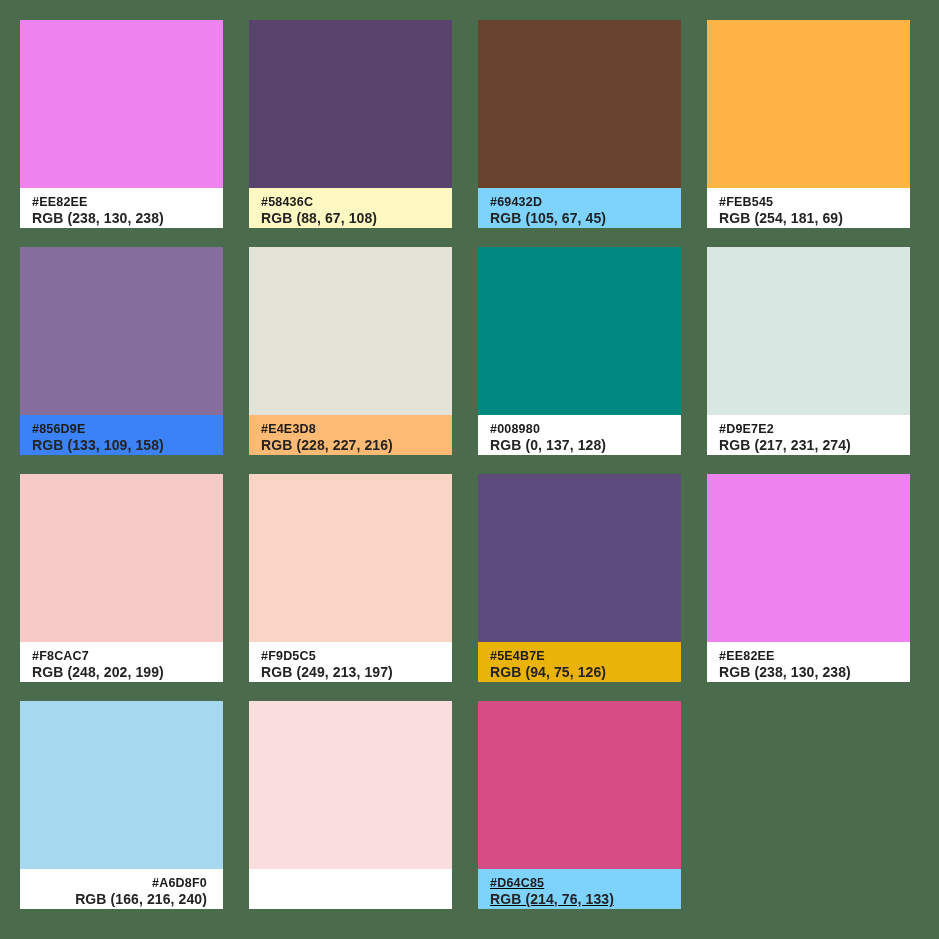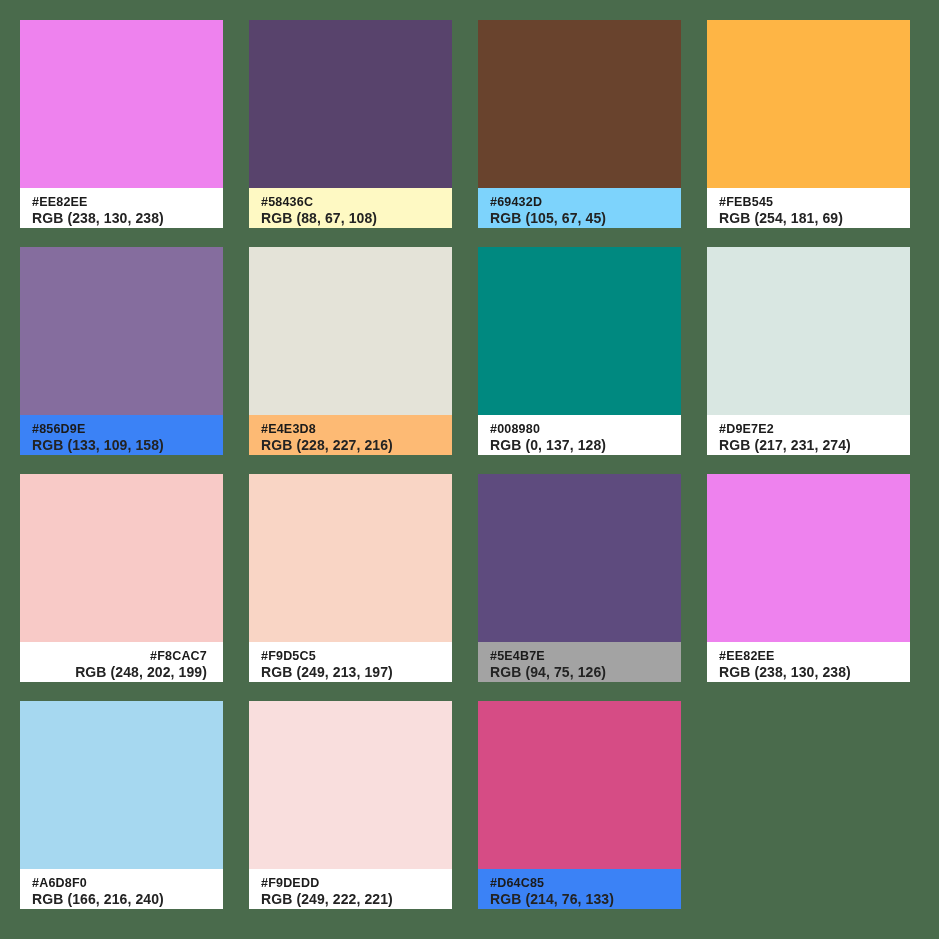--- a/index.html
+++ b/index.html
@@ -115,60 +115,56 @@
     </div>
     <div class="swatch-card">
       <div class="swatch-color" style="background: rgb(217, 231, 226);"></div>
       <div class="swatch-label" style="background: rgb(255, 255, 255);">
         <div class="swatch-hex">#D9E7E2</div>
         <div class="swatch-rgb">RGB (217, 231, 274)</div>
       </div>
     </div>
     <div class="swatch-card">
       <div class="swatch-color" style="background: rgb(248, 202, 199);"></div>
-      <div class="swatch-label" style="background: rgb(255, 255, 255); text-align: right;">
+      <div class="swatch-label" style="background: rgb(255, 255, 255);">
         <div class="swatch-hex">#F8CAC7</div>
         <div class="swatch-rgb">RGB (248, 202, 199)</div>
       </div>
     </div>
     <div class="swatch-card">
       <div class="swatch-color" style="background: rgb(249, 213, 197);"></div>
       <div class="swatch-label" style="background: rgb(255, 255, 255);">
         <div class="swatch-hex">#F9D5C5</div>
         <div class="swatch-rgb">RGB (249, 213, 197)</div>
       </div>
     </div>
     <div class="swatch-card">
       <div class="swatch-color" style="background: rgb(94, 75, 126);"></div>
-      <div class="swatch-label" style="background: #a3a3a3;">
+      <div class="swatch-label" style="background: #eab308;">
         <div class="swatch-hex">#5E4B7E</div>
         <div class="swatch-rgb">RGB (94, 75, 126)</div>
       </div>
     </div>
     <div class="swatch-card">
       <div class="swatch-color" style="background: rgb(238, 130, 238);"></div>
       <div class="swatch-label" style="background: rgb(255, 255, 255);">
         <div class="swatch-hex">#EE82EE</div>
         <div class="swatch-rgb">RGB (238, 130, 238)</div>
       </div>
     </div>
     <div class="swatch-card">
       <div class="swatch-color" style="background: rgb(166, 216, 240);"></div>
-      <div class="swatch-label" style="background: rgb(255, 255, 255);">
+      <div class="swatch-label" style="background: rgb(255, 255, 255); text-align: right;">
         <div class="swatch-hex">#A6D8F0</div>
         <div class="swatch-rgb">RGB (166, 216, 240)</div>
       </div>
     </div>
     <div class="swatch-card">
       <div class="swatch-color" style="background: rgb(249, 222, 221);"></div>
-      <div class="swatch-label" style="background: rgb(255, 255, 255);">
-        <div class="swatch-hex">#F9DEDD</div>
-        <div class="swatch-rgb">RGB (249, 222, 221)</div>
-      </div>
     </div>
     <div class="swatch-card">
       <div class="swatch-color" style="background: rgb(214, 76, 133);"></div>
-      <div class="swatch-label" style="background: #3b82f6;">
+      <div class="swatch-label" style="background: #7dd3fc; text-decoration: underline;">
         <div class="swatch-hex">#D64C85</div>
         <div class="swatch-rgb">RGB (214, 76, 133)</div>
       </div>
     </div>
   </div>
 
 </body></html>

